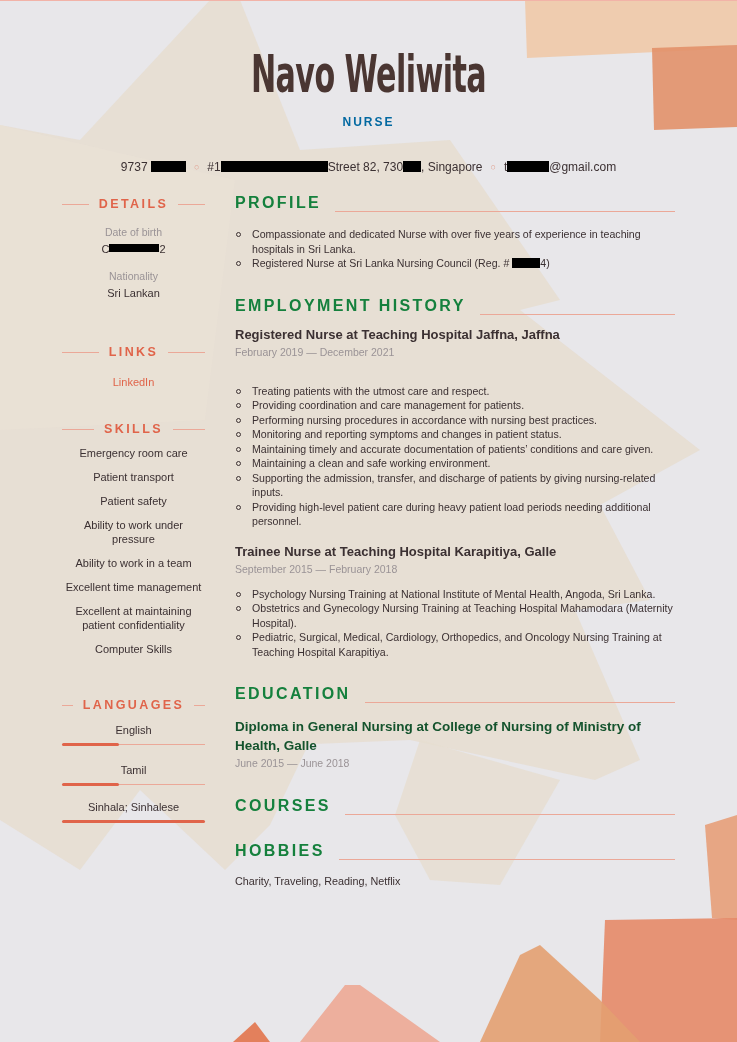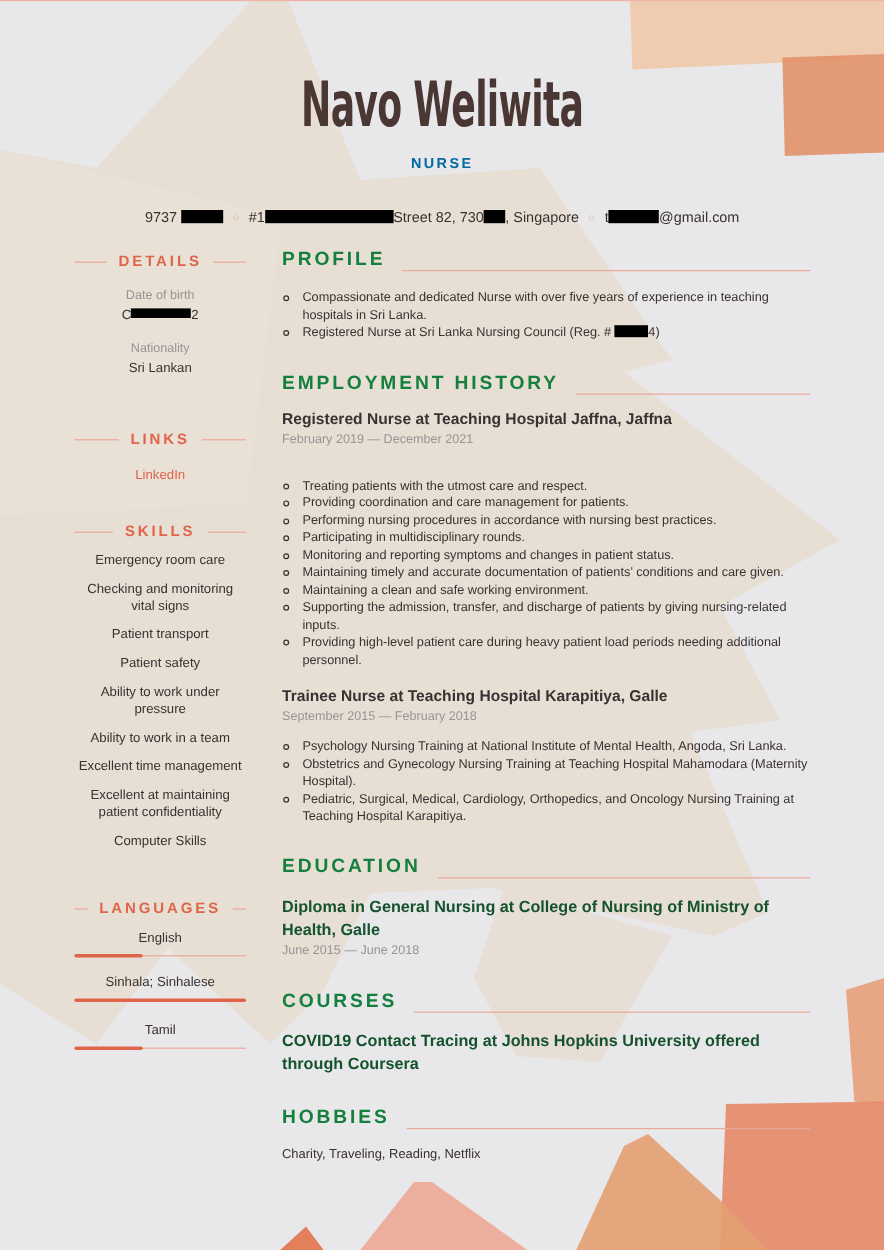--- a/index.html
+++ b/index.html
@@ -5,21 +5,21 @@
     * { box-sizing: border-box; margin: 0; padding: 0; }
     html, body { width: 737px; height: 1042px; overflow: hidden; }
     body {
       background: #e8e7ea;
       font-family: "Liberation Sans", "DejaVu Sans", sans-serif;
       color: #3b3032;
       position: relative;
     }
     .topline { position: absolute; left: 0; top: 0; width: 737px; height: 1px; background: #f2b3a8; z-index: 2; }
     .bg { position: absolute; left: 0; top: 0; width: 737px; height: 1042px; z-index: 0; }
-    .page { position: absolute; left: 0; top: 14px; width: 737px; height: 795px; z-index: 1; }
+    .page { position: absolute; left: 0; top: 0; width: 737px; height: 795px; z-index: 1; }
 
     
     .name {
       position: absolute; left: 0; top: 44px; width: 737px; text-align: center;
       font-family: "DejaVu Sans", sans-serif; font-weight: bold;
       font-size: 52px; line-height: 60px; color: #4a3632;
       letter-spacing: -1px;
       transform: scaleX(0.58); transform-origin: center;
     }
     .jobtitle {
@@ -119,21 +119,20 @@
     </div>
     <div class="link">LinkedIn</div>
 
     <div class="side-head" style="margin-top:33px">
       <span class="ln"></span>
       <span class="tx">SKILLS</span>
       <span class="ln"></span>
     </div>
     <div style="margin-top:-1px">
       <div class="skill">Emergency room care</div>
-      <div class="skill">Checking and monitoring vital signs</div>
       <div class="skill">Patient transport</div>
       <div class="skill">Patient safety</div>
       <div class="skill">Ability to work under pressure</div>
       <div class="skill">Ability to work in a team</div>
       <div class="skill">Excellent time management</div>
       <div class="skill">Excellent at maintaining patient confidentiality</div>
       <div class="skill">Computer Skills</div>
     </div>
 
     <div class="side-head" style="margin-top:41px">
@@ -142,31 +141,31 @@
       <span class="ln"></span>
     </div>
     <div>
       <div class="lang">English</div>
       <div class="bar">
           <div class="track"></div>
           <div class="fill" style="width:40%"></div>
         </div>
     </div>
     <div>
+      <div class="lang" style="margin-top:17px">Tamil</div>
+      <div class="bar">
+          <div class="track"></div>
+          <div class="fill" style="width:40%"></div>
+        </div>
+    </div>
+    <div>
       <div class="lang" style="margin-top:14px">Sinhala; Sinhalese</div>
       <div class="bar">
           <div class="track"></div>
           <div class="fill" style="width:100%"></div>
-        </div>
-    </div>
-    <div>
-      <div class="lang" style="margin-top:17px">Tamil</div>
-      <div class="bar">
-          <div class="track"></div>
-          <div class="fill" style="width:40%"></div>
         </div>
     </div>
   </div>
 
   <div class="right">
     <div class="sec-head">
       <span>PROFILE</span>
       <span class="ln"></span>
     </div>
     <ul class="bul">
@@ -179,21 +178,20 @@
       <span class="ln"></span>
     </div>
 
     <div style="margin-top:11px">
       <div class="job-title">Registered Nurse at Teaching Hospital Jaffna, Jaffna</div>
       <div class="dates">February 2019 — December 2021</div>
       <ul class="bul" style="margin-top:25px">
         <li>Treating patients with the utmost care and respect.</li>
         <li>Providing coordination and care management for patients.</li>
         <li>Performing nursing procedures in accordance with nursing best practices.</li>
-        <li>Participating in multidisciplinary rounds.</li>
         <li>Monitoring and reporting symptoms and changes in patient status.</li>
         <li>Maintaining timely and accurate documentation of patients’ conditions and care given.</li>
         <li>Maintaining a clean and safe working environment.</li>
         <li>Supporting the admission, transfer, and discharge of patients by giving nursing-related inputs.</li>
         <li>Providing high-level patient care during heavy patient load periods needing additional personnel.</li>
       </ul>
     </div>
 
     <div style="margin-top:14px">
       <div class="job-title">Trainee Nurse at Teaching Hospital Karapitiya, Galle</div>
@@ -211,21 +209,20 @@
     </div>
     <div style="margin-top:14px">
       <div class="ed-title">Diploma in General Nursing at College of Nursing of Ministry of Health, Galle</div>
       <div class="dates">June 2015 — June 2018</div>
     </div>
 
     <div class="sec-head" style="margin-top:29px">
       <span>COURSES</span>
       <span class="ln"></span>
     </div>
-    <div class="ed-title" style="margin-top:14px">COVID19 Contact Tracing at Johns Hopkins University offered through Coursera</div>
 
     <div class="sec-head" style="margin-top:29px">
       <span>HOBBIES</span>
       <span class="ln"></span>
     </div>
     <div class="hobbies">Charity, Traveling, Reading, Netflix</div>
   </div>
 </div>
 
 </body></html>

